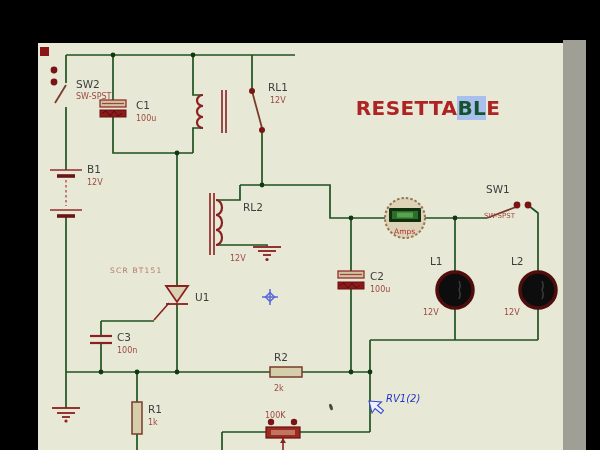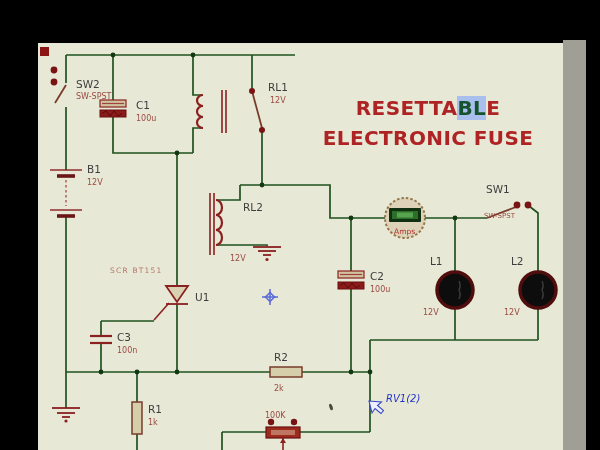--- a/index.html
+++ b/index.html
@@ -223,16 +223,15 @@
   <rect x="40" y="7" width="9" height="9" fill="#8b1515"></rect>
 
   <rect x="0" y="0" width="38" height="450" fill="#000"></rect>
   <rect x="563" y="0" width="23" height="450" fill="#a09f96"></rect>
   <rect x="586" y="0" width="14" height="450" fill="#000"></rect>
   <rect x="38" y="0" width="525" height="3" fill="#000"></rect>
 </svg>
 
 <div id="title">
   <div><span>RESETTA</span><span class="hl">BL</span><span>E</span></div>
-  <div>ELECTRONIC FUSE</div>
 </div>
 
 </div>
 
 </body></html>

